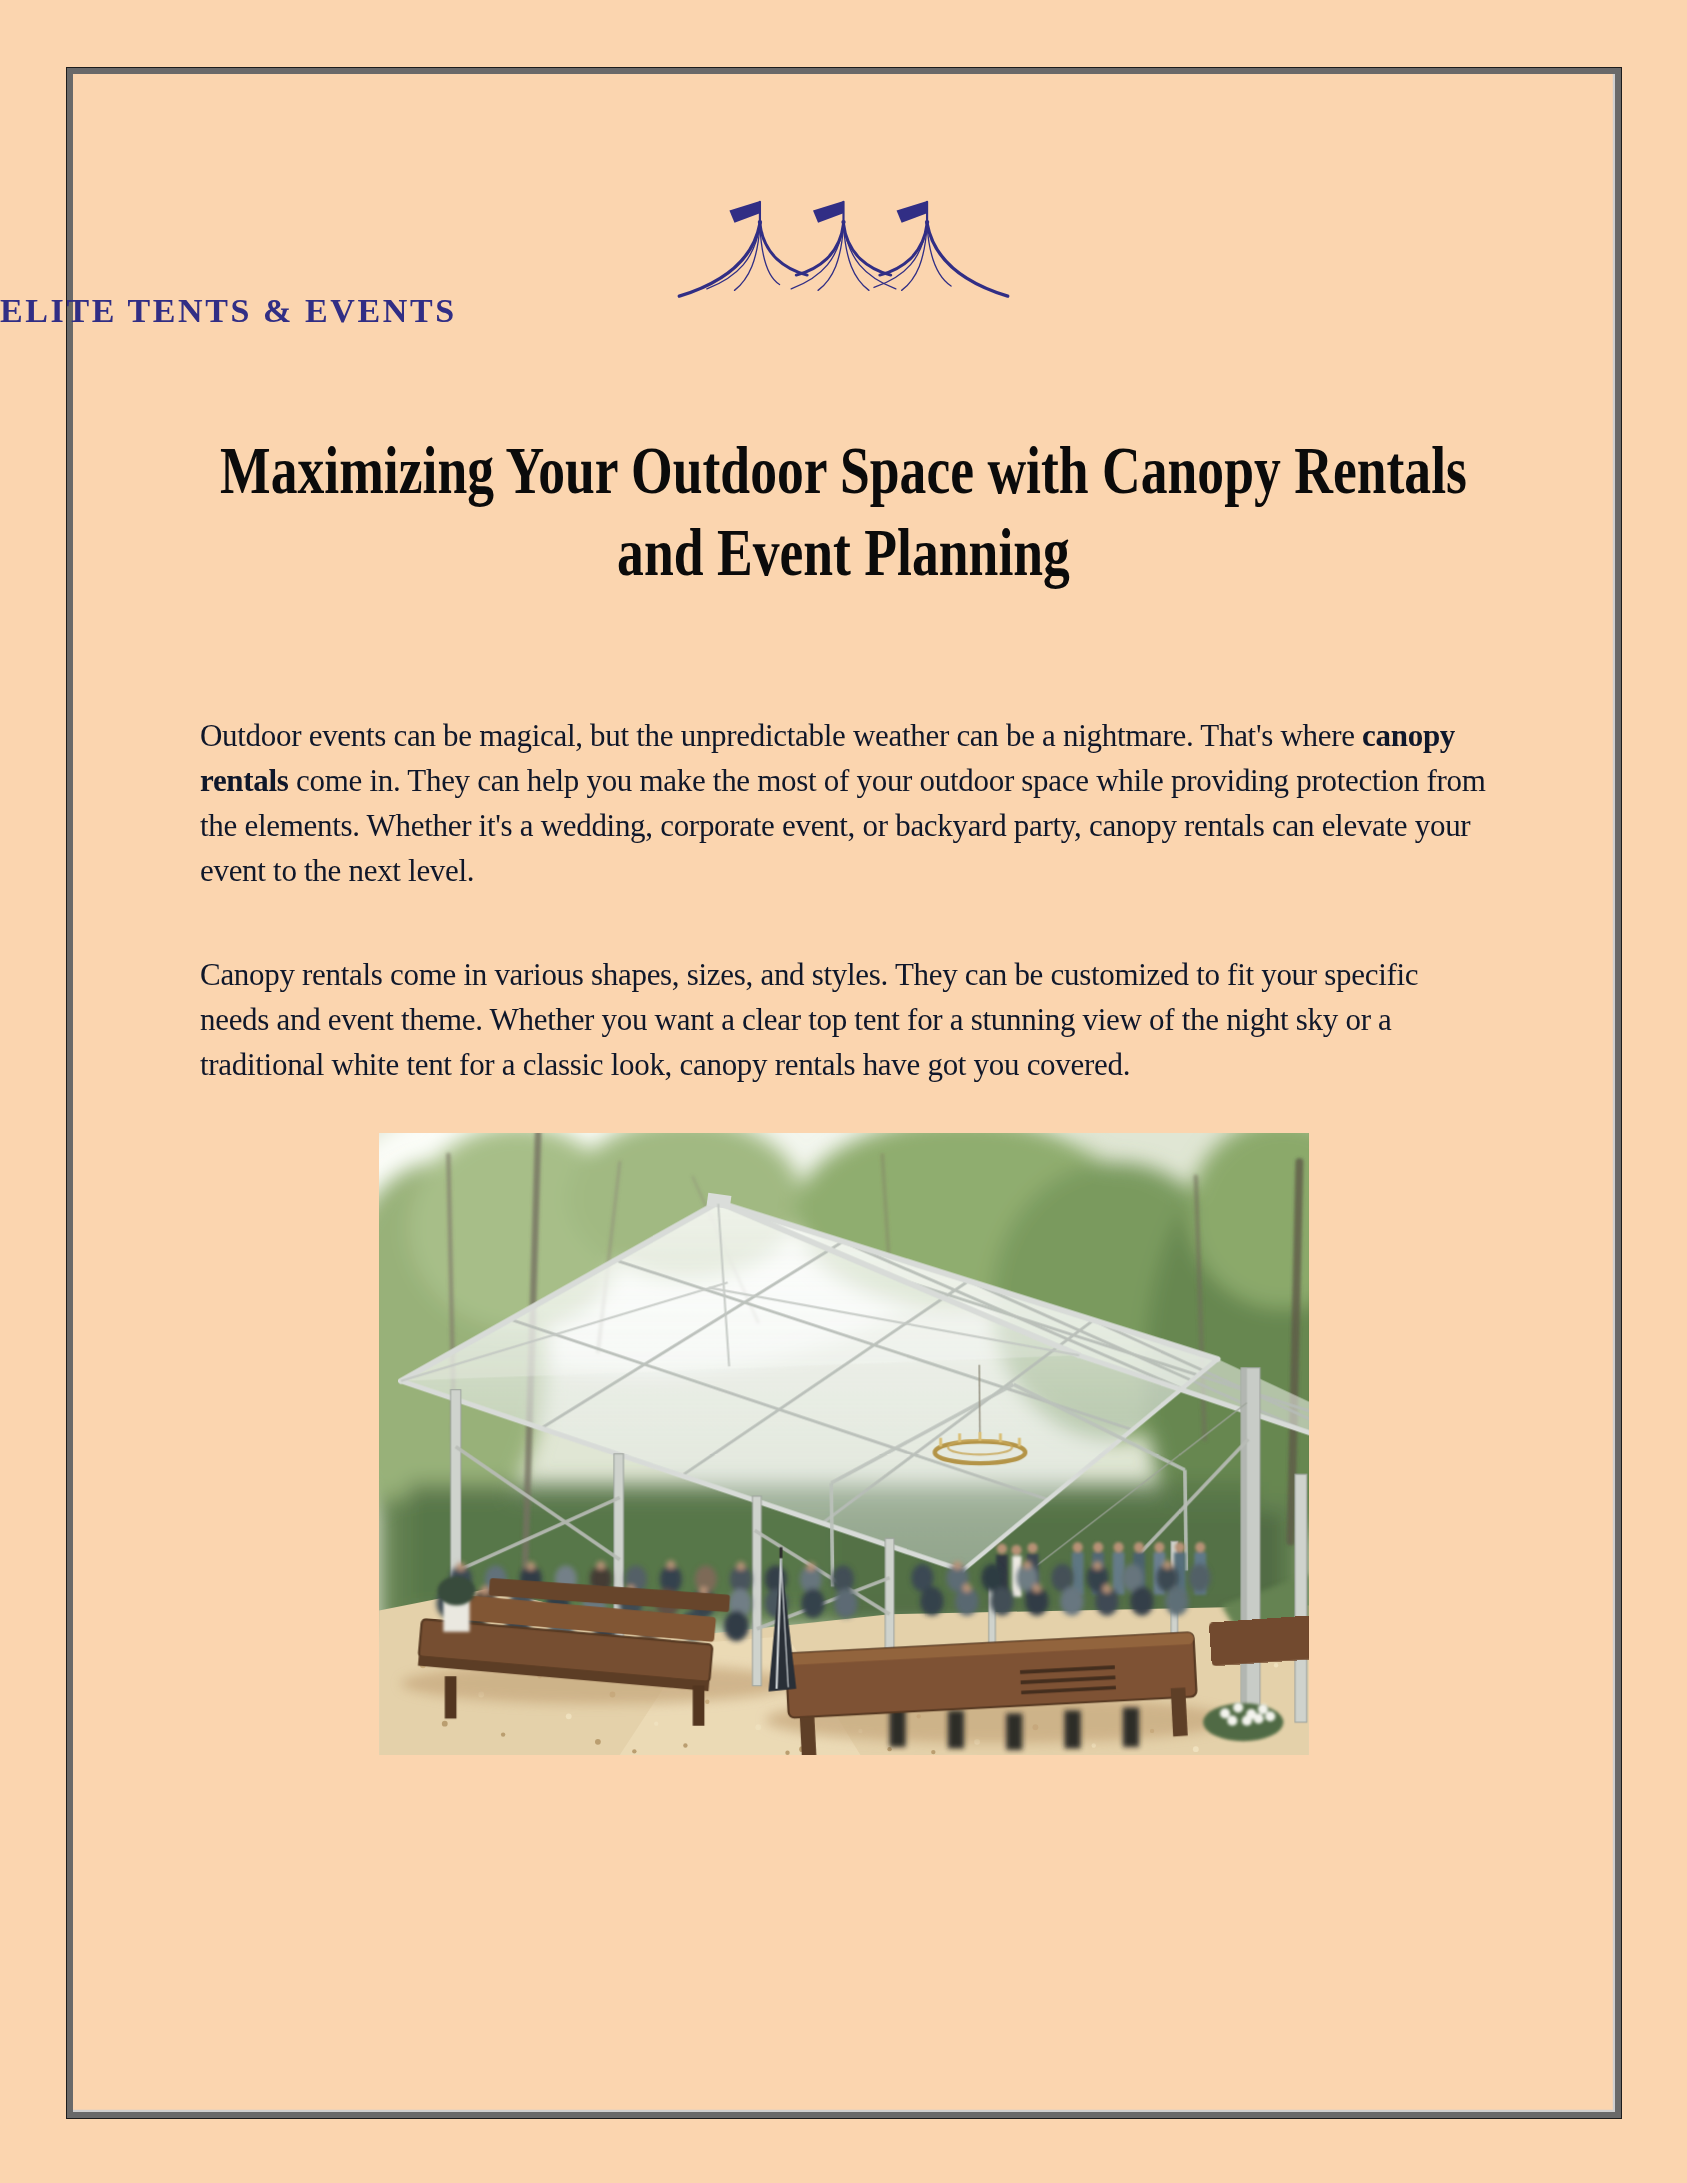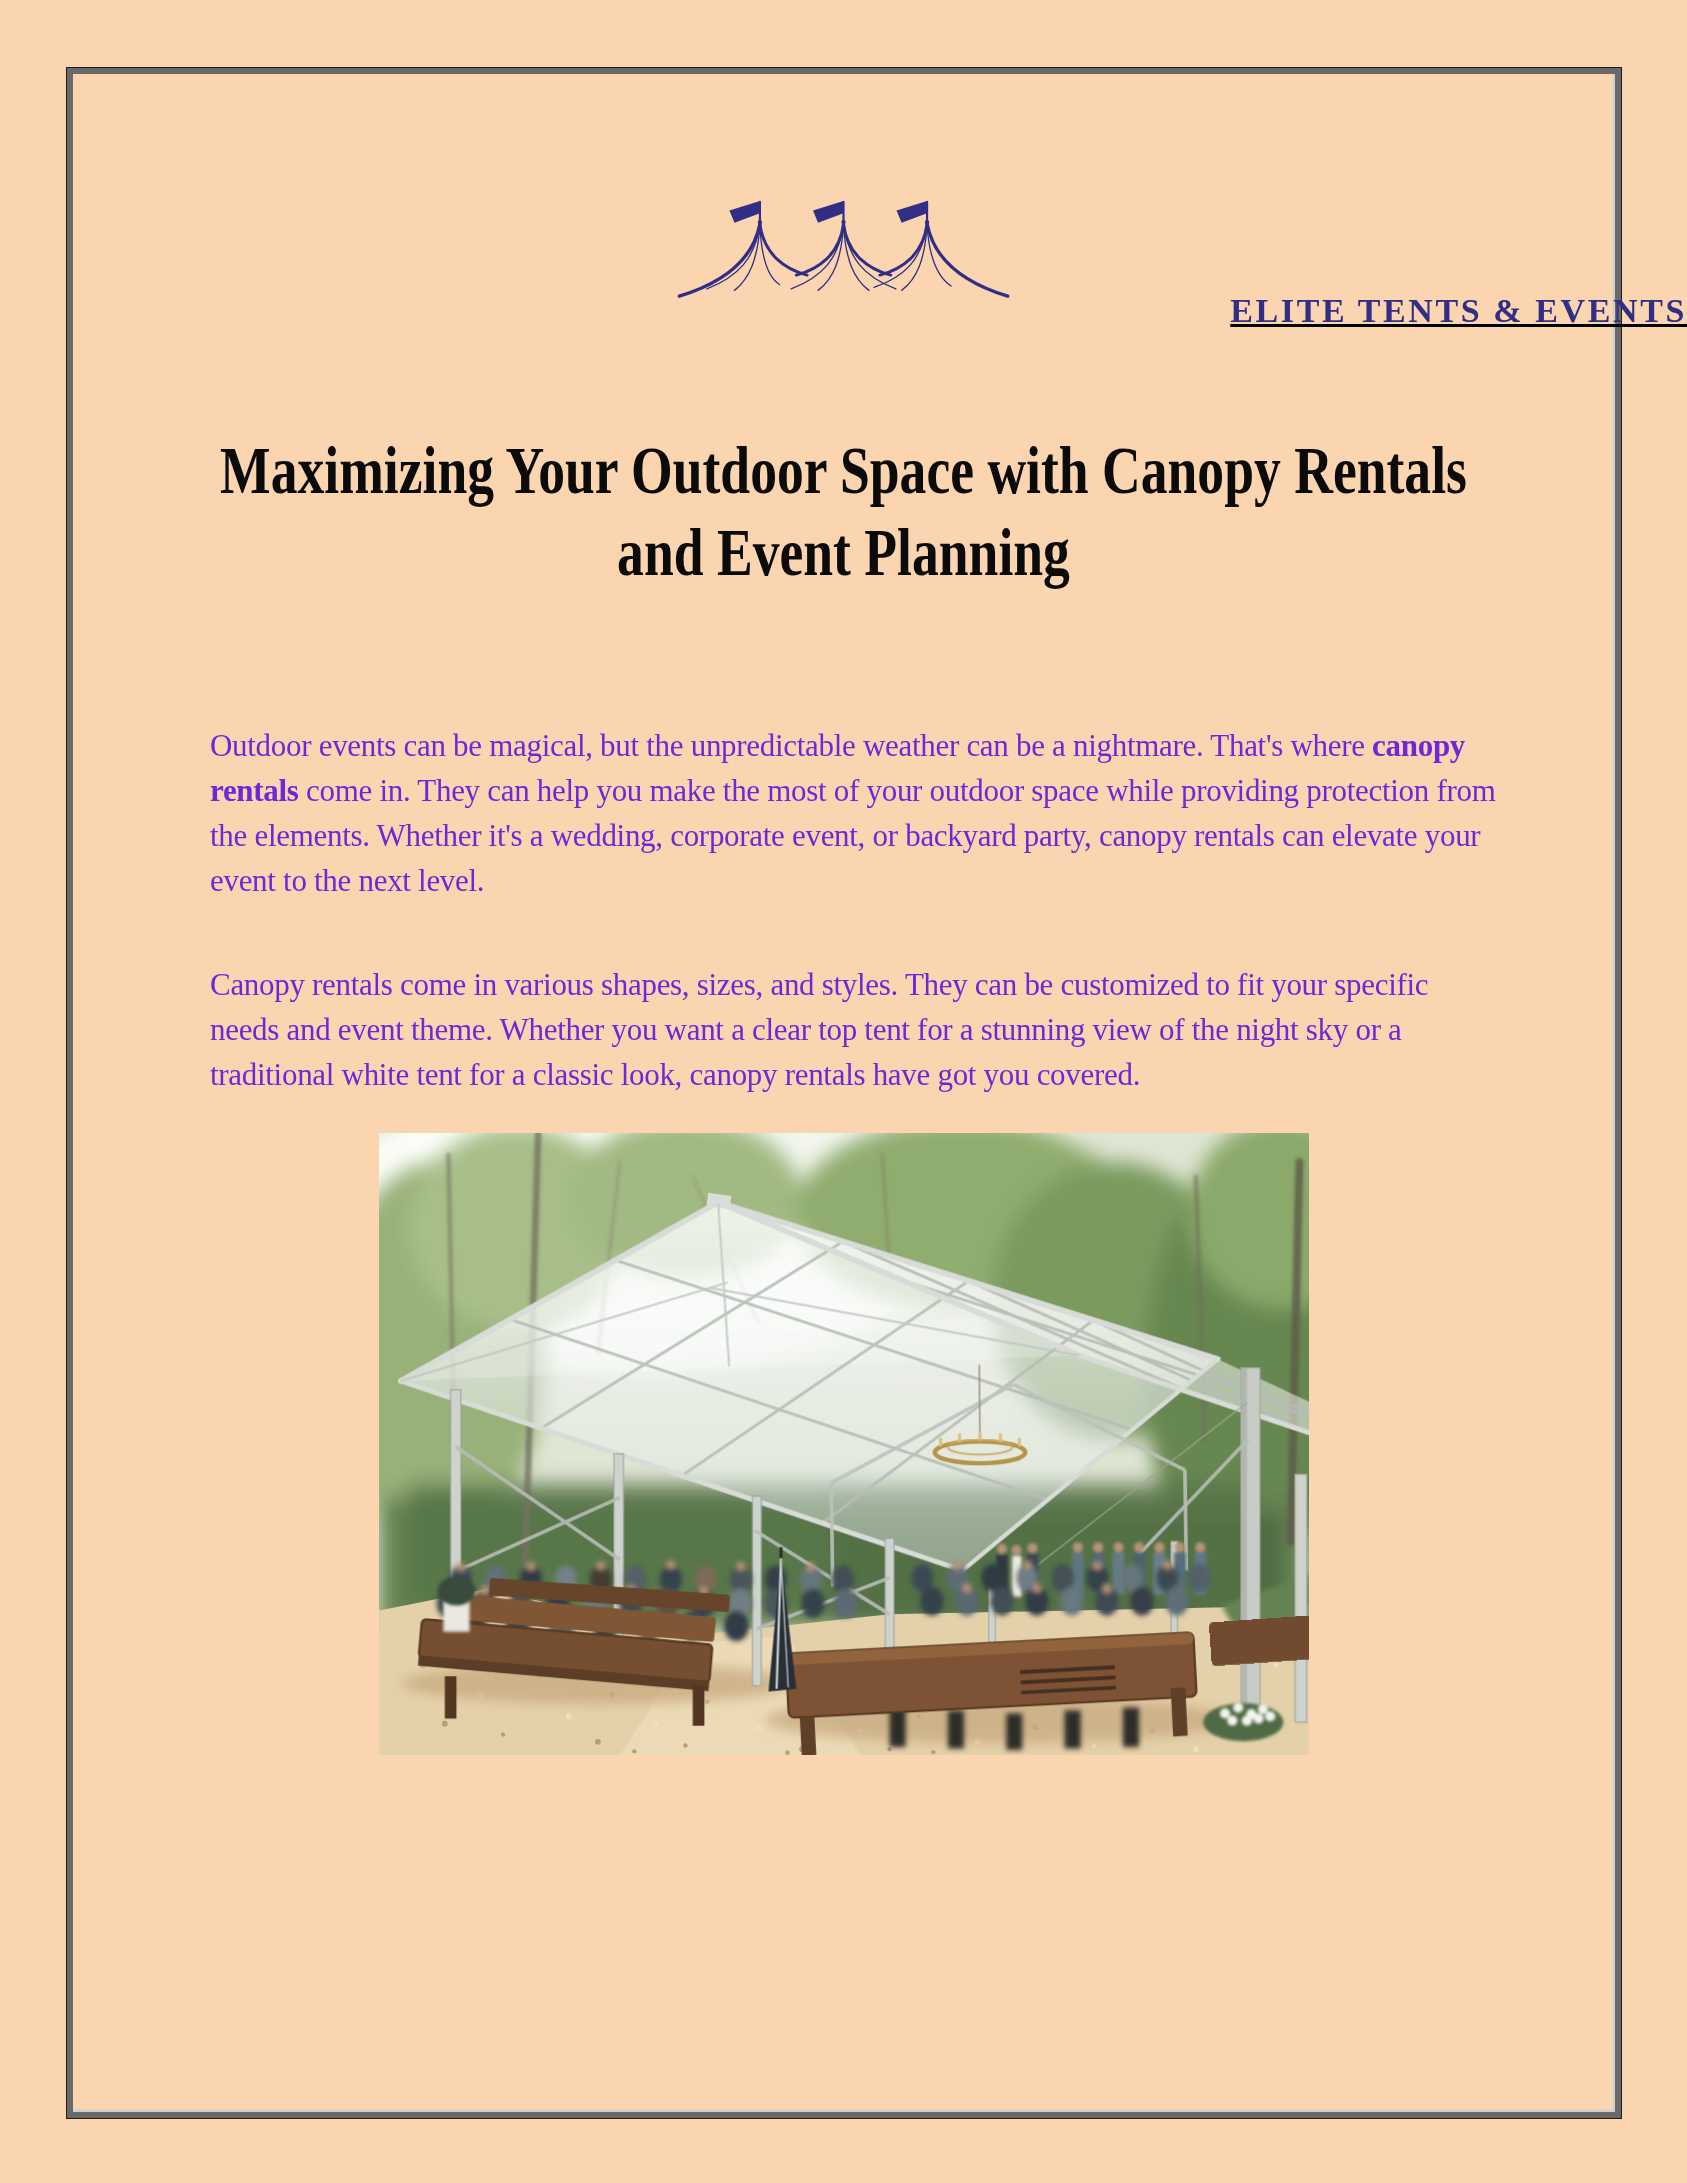--- a/index.html
+++ b/index.html
@@ -12,37 +12,37 @@
   .page{position:relative;width:1687px;height:2183px;}
   .frame{
     position:absolute;left:66px;top:67px;width:1556px;height:2052px;
     border:1.5px solid #1c1c1c;box-sizing:border-box;
   }
   .frame-inner{
     position:absolute;inset:0;
     border:6.6px solid #696969;box-sizing:border-box;
     box-shadow:inset -2.2px -2.2px 0 0 #cfcfcf;
   }
-  .logo{position:absolute;top:193px;left:0;width:100%;text-align:right;text-decoration:underline;}
+  .logo{position:absolute;top:193px;left:0;width:100%;text-align:left;}
   .logo svg{display:block;margin:0 auto;}
   .logo-text{
     margin-top:-10.2px;
     font-size:34px;font-weight:700;letter-spacing:2.6px;
     color:#312e85;
   }
   .title{
     position:absolute;top:429px;left:0;width:100%;
     margin:0;text-align:center;white-space:nowrap;
     font-size:67px;line-height:82px;font-weight:700;color:#0b0b0b;
     transform:scaleX(0.80);
   }
   .para{
-    position:absolute;left:198px;width:1293px;margin:12px;
+    position:absolute;left:198px;width:1293px;margin:2px;
     font-size:31px;line-height:45px;letter-spacing:-0.3px;
-    color:#6d28d9;
+    color:#0f172a;
   }
   .p1{top:711px;}
   .p2{top:950px;}
   .p3{top:1864px;}
   .para strong{font-weight:700;}
   .photo{
     position:absolute;left:379px;top:1133px;width:930px;height:622px;margin:0;
     overflow:hidden;
   }
   .photo svg{display:block;}

